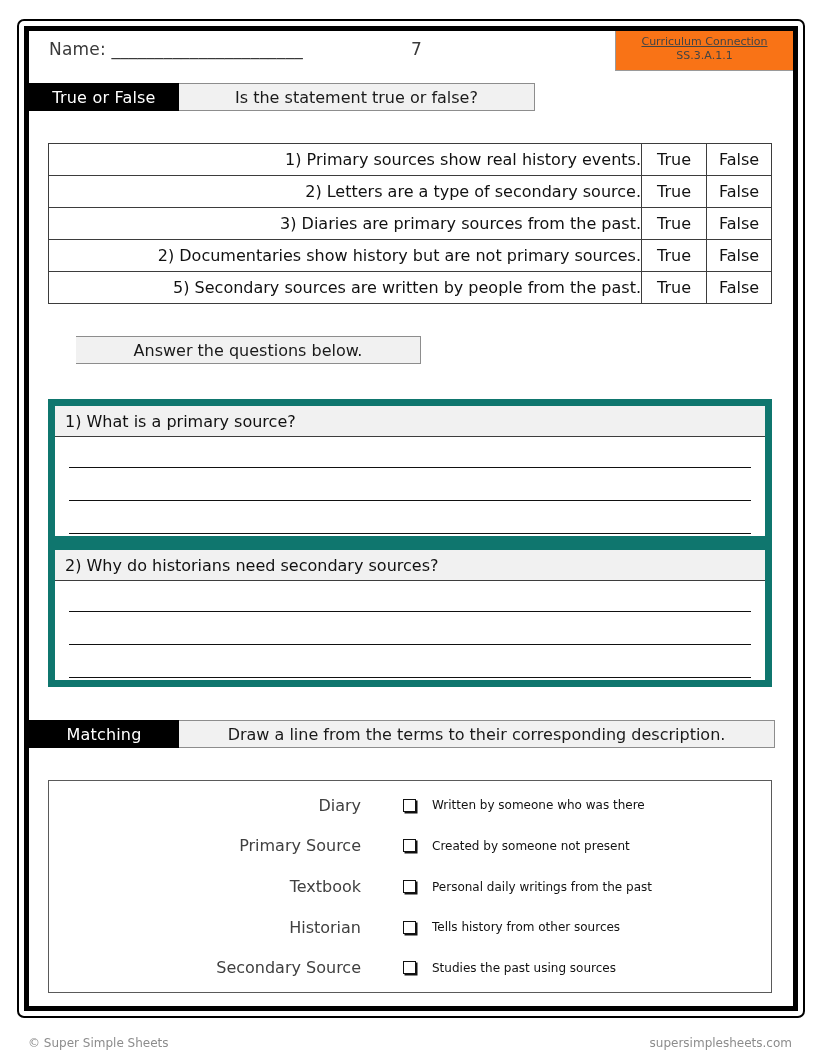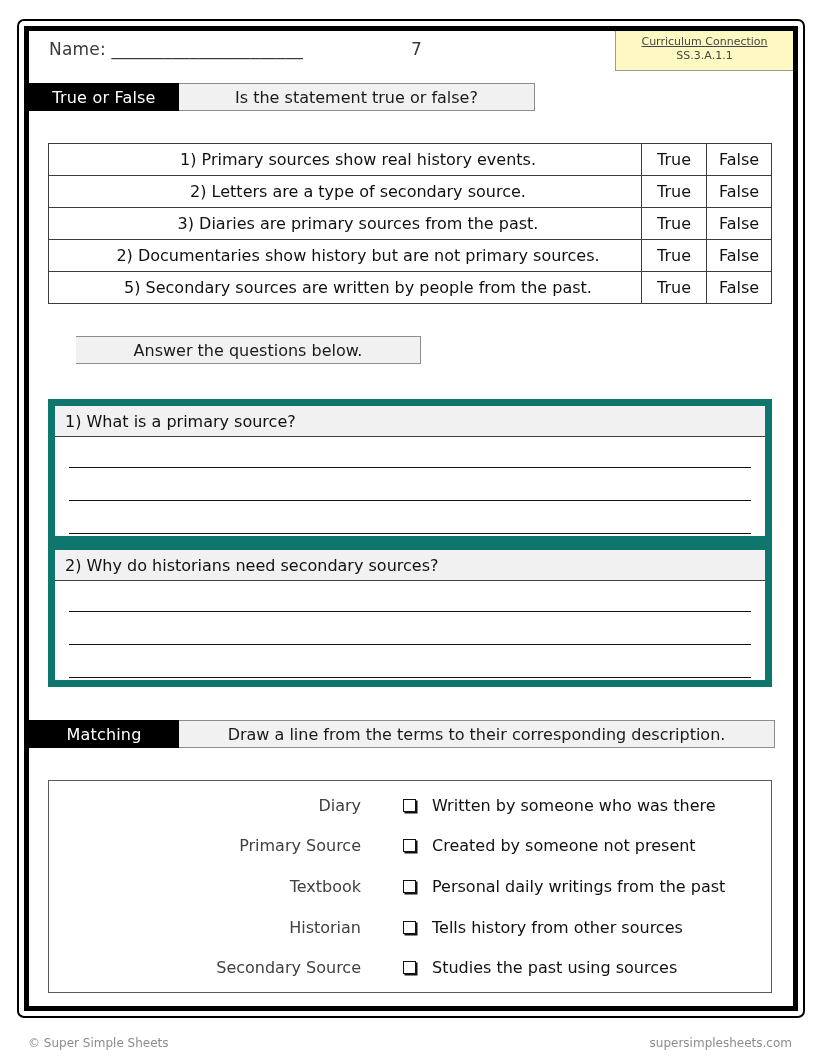--- a/index.html
+++ b/index.html
@@ -47,21 +47,21 @@
   .page-num {
     position: absolute;
     left: 382px; top: 8px;
     font-size: 17px;
     color: #3a3a3a;
   }
   .curriculum {
     position: absolute;
     right: 0px; top: 0px;
     width: 178px; height: 40px;
-    background: #fef9c3;
+    background: #f97316;
     border: 1px solid #9a9a9a;
     border-top: none; border-right: none;
     text-align: center;
     padding-top: 4px;
     line-height: 1.25;
   }
   .curriculum .cc-title {
     display: block;
     font-size: 11px;
     color: #444;
@@ -109,21 +109,21 @@
     width: 724px;
     border-collapse: collapse;
     table-layout: fixed;
   }
   .tf-table td {
     border: 1px solid #3d3d3d;
     height: 32px;
     font-size: 16px;
     color: #111;
   }
-  .tf-stmt { padding-left: 26px; text-align: center; }
+  .tf-stmt { padding-left: 26px; text-align: right; }
   .tf-opt  { text-align: center; width: 65px; }
 
   
   .q-box {
     position: absolute;
     left: 48px;
     width: 724px;
     border: 7px solid #0f766e;
   }
   .q-prompt {
@@ -167,21 +167,21 @@
     width: 340px;
     text-align: right;
     padding-right: 28px;
     font-size: 16px;
     color: #404040;
   }
   .match-desc {
     flex: 1;
     display: flex;
     align-items: center;
-    font-size: 16px;
+    font-size: 12px;
     color: #111;
     padding-left: 14px;
   }
   .chk {
     display: inline-block;
     width: 13px; height: 13px;
     border: 1.8px solid #111;
     margin-right: 16px;
     box-shadow: 1.5px 1.5px 0 #111;
     flex: 0 0 auto;

